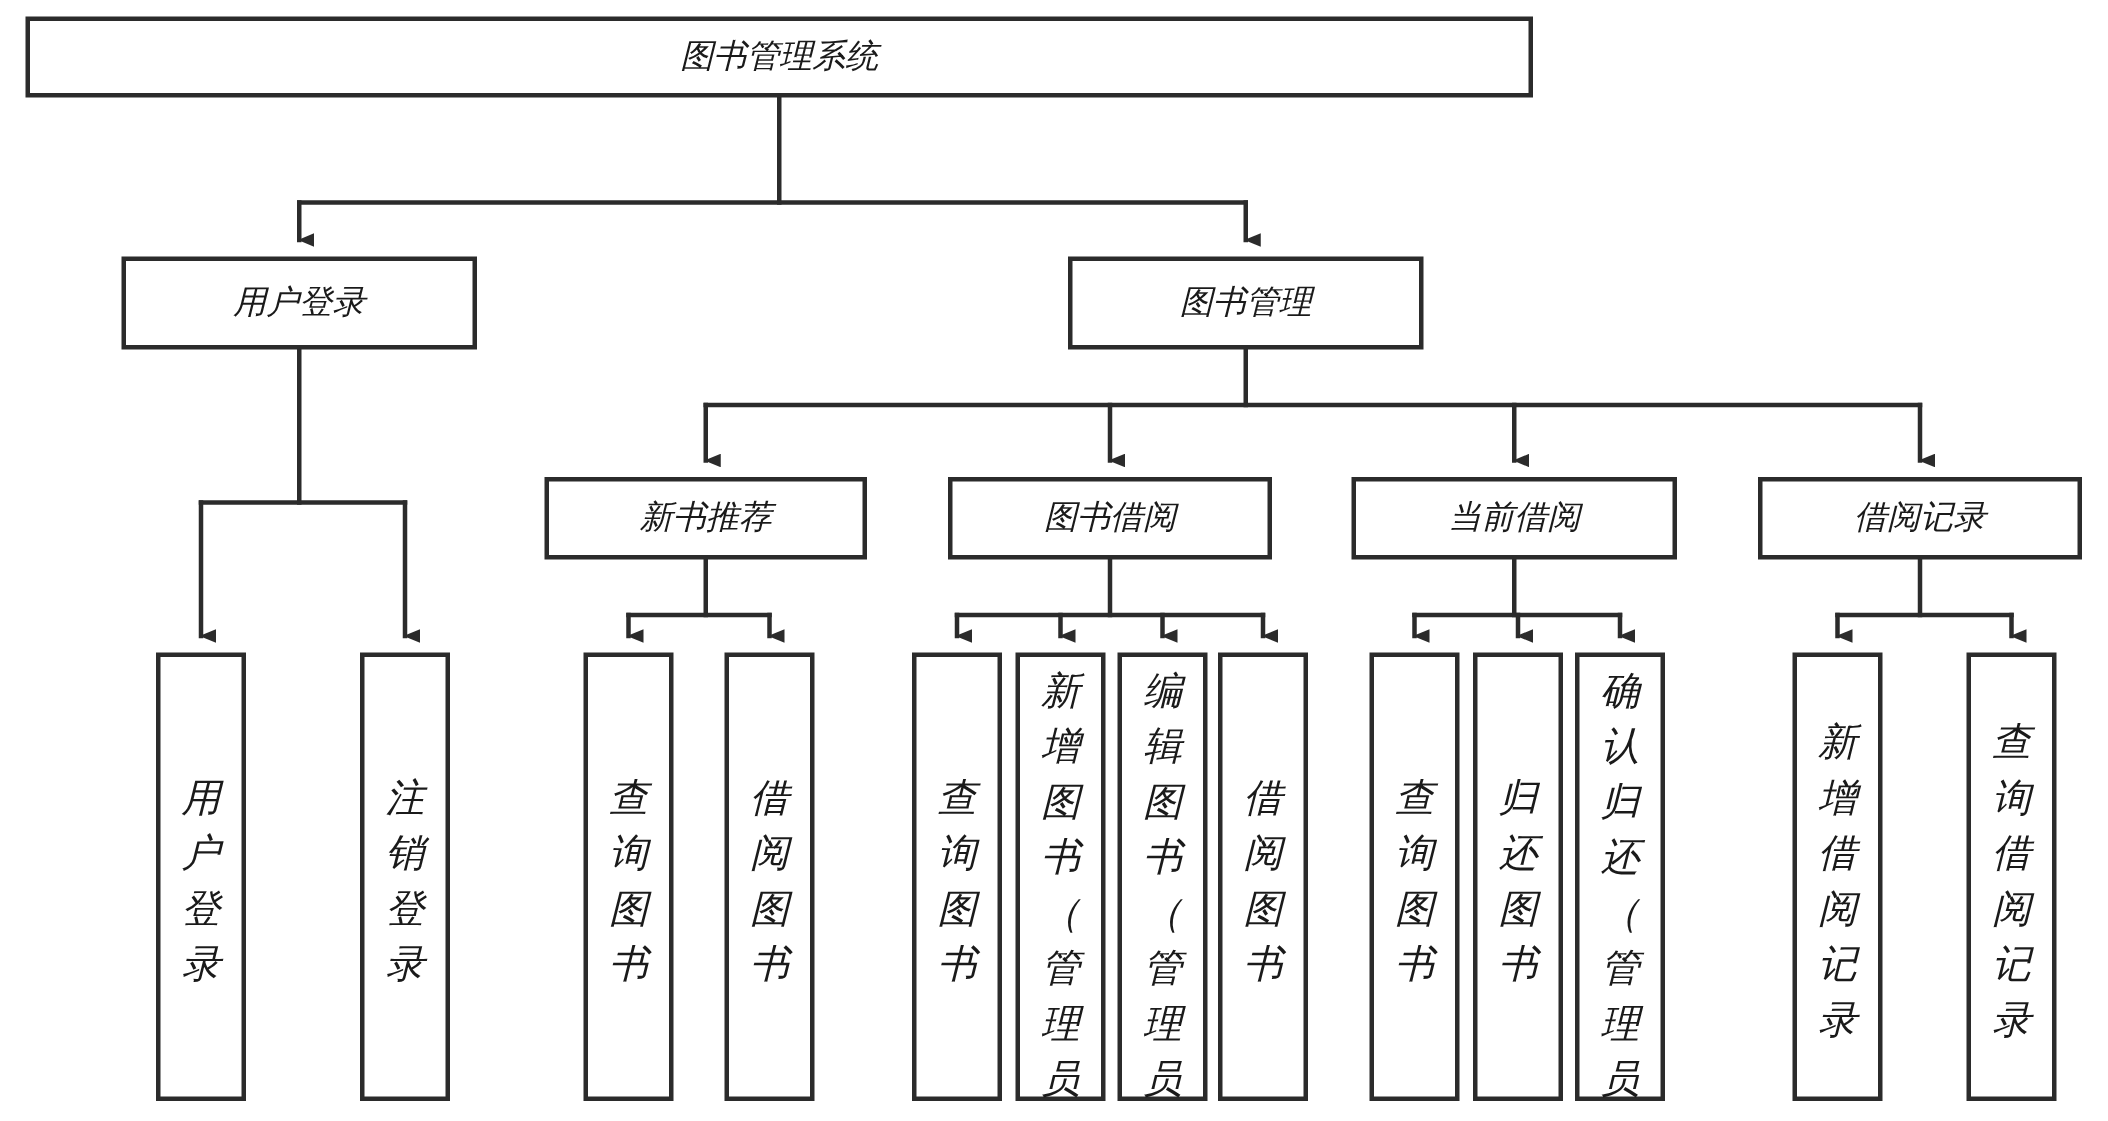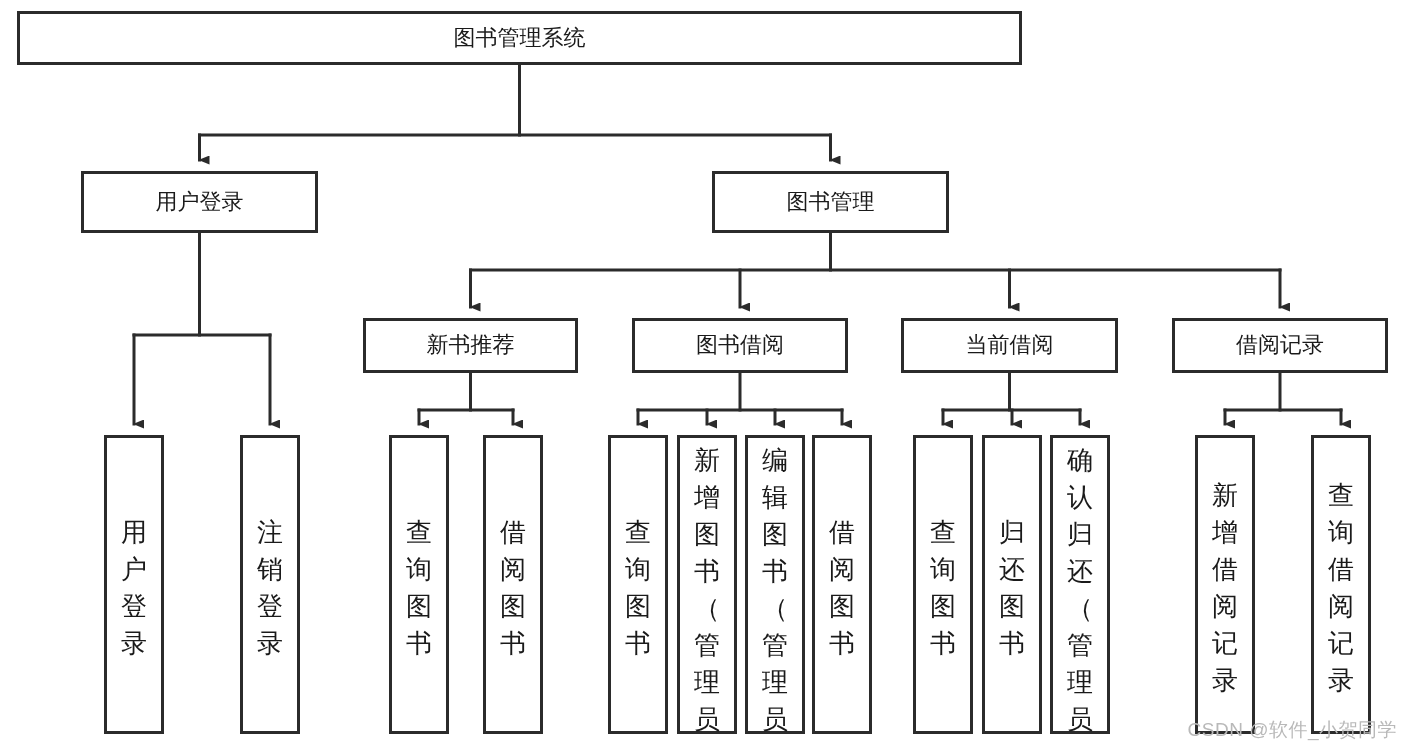--- a/index.html
+++ b/index.html
@@ -1,21 +1,21 @@
 <!DOCTYPE html>
 <html><head>
 <meta charset="utf-8">
 <style>
   html,body{margin:0;padding:0;background:#ffffff;}
   body{
     width:1405px;height:747px;overflow:hidden;
     font-family:"Liberation Sans","DejaVu Sans",sans-serif;
     color:#1a1a1a;
   }
-  #diagram-root{position:relative;width:1405px;height:747px;background:#fff;}
+  #diagram-root{position:relative;width:1405px;height:747px;background:#fff;font-style:italic;}
   svg#flow{position:absolute;top:0;left:0;width:1405px;height:747px;display:block;}
   .box-rect{fill:#ffffff;stroke:#2b2b2b;stroke-width:3;}
   .conn{stroke:#2b2b2b;stroke-width:3;fill:none;stroke-linecap:square;}
   .h-label{
     font-size:22px;fill:#1a1a1a;
     text-anchor:middle;dominant-baseline:middle;
     font-family:"Liberation Sans","DejaVu Sans",sans-serif;
   }
   .v-label{
     font-size:26px;fill:#1a1a1a;
@@ -151,14 +151,13 @@
           <rect x="1196.5" y="436.5" width="57" height="296" class="box-rect"></rect>
           <text x="1225" y="503.5" class="v-label"><tspan x="1225" dy="0">新</tspan><tspan x="1225" dy="37">增</tspan><tspan x="1225" dy="37">借</tspan><tspan x="1225" dy="37">阅</tspan><tspan x="1225" dy="37">记</tspan><tspan x="1225" dy="37">录</tspan></text>
         </g>
         <g>
           <rect x="1312.5" y="436.5" width="57" height="296" class="box-rect"></rect>
           <text x="1341" y="503.5" class="v-label"><tspan x="1341" dy="0">查</tspan><tspan x="1341" dy="37">询</tspan><tspan x="1341" dy="37">借</tspan><tspan x="1341" dy="37">阅</tspan><tspan x="1341" dy="37">记</tspan><tspan x="1341" dy="37">录</tspan></text>
         </g>
       </g>
   </svg>
 
-  <div class="watermark">CSDN @软件_小贺同学</div>
 </div>
 
 </body></html>

